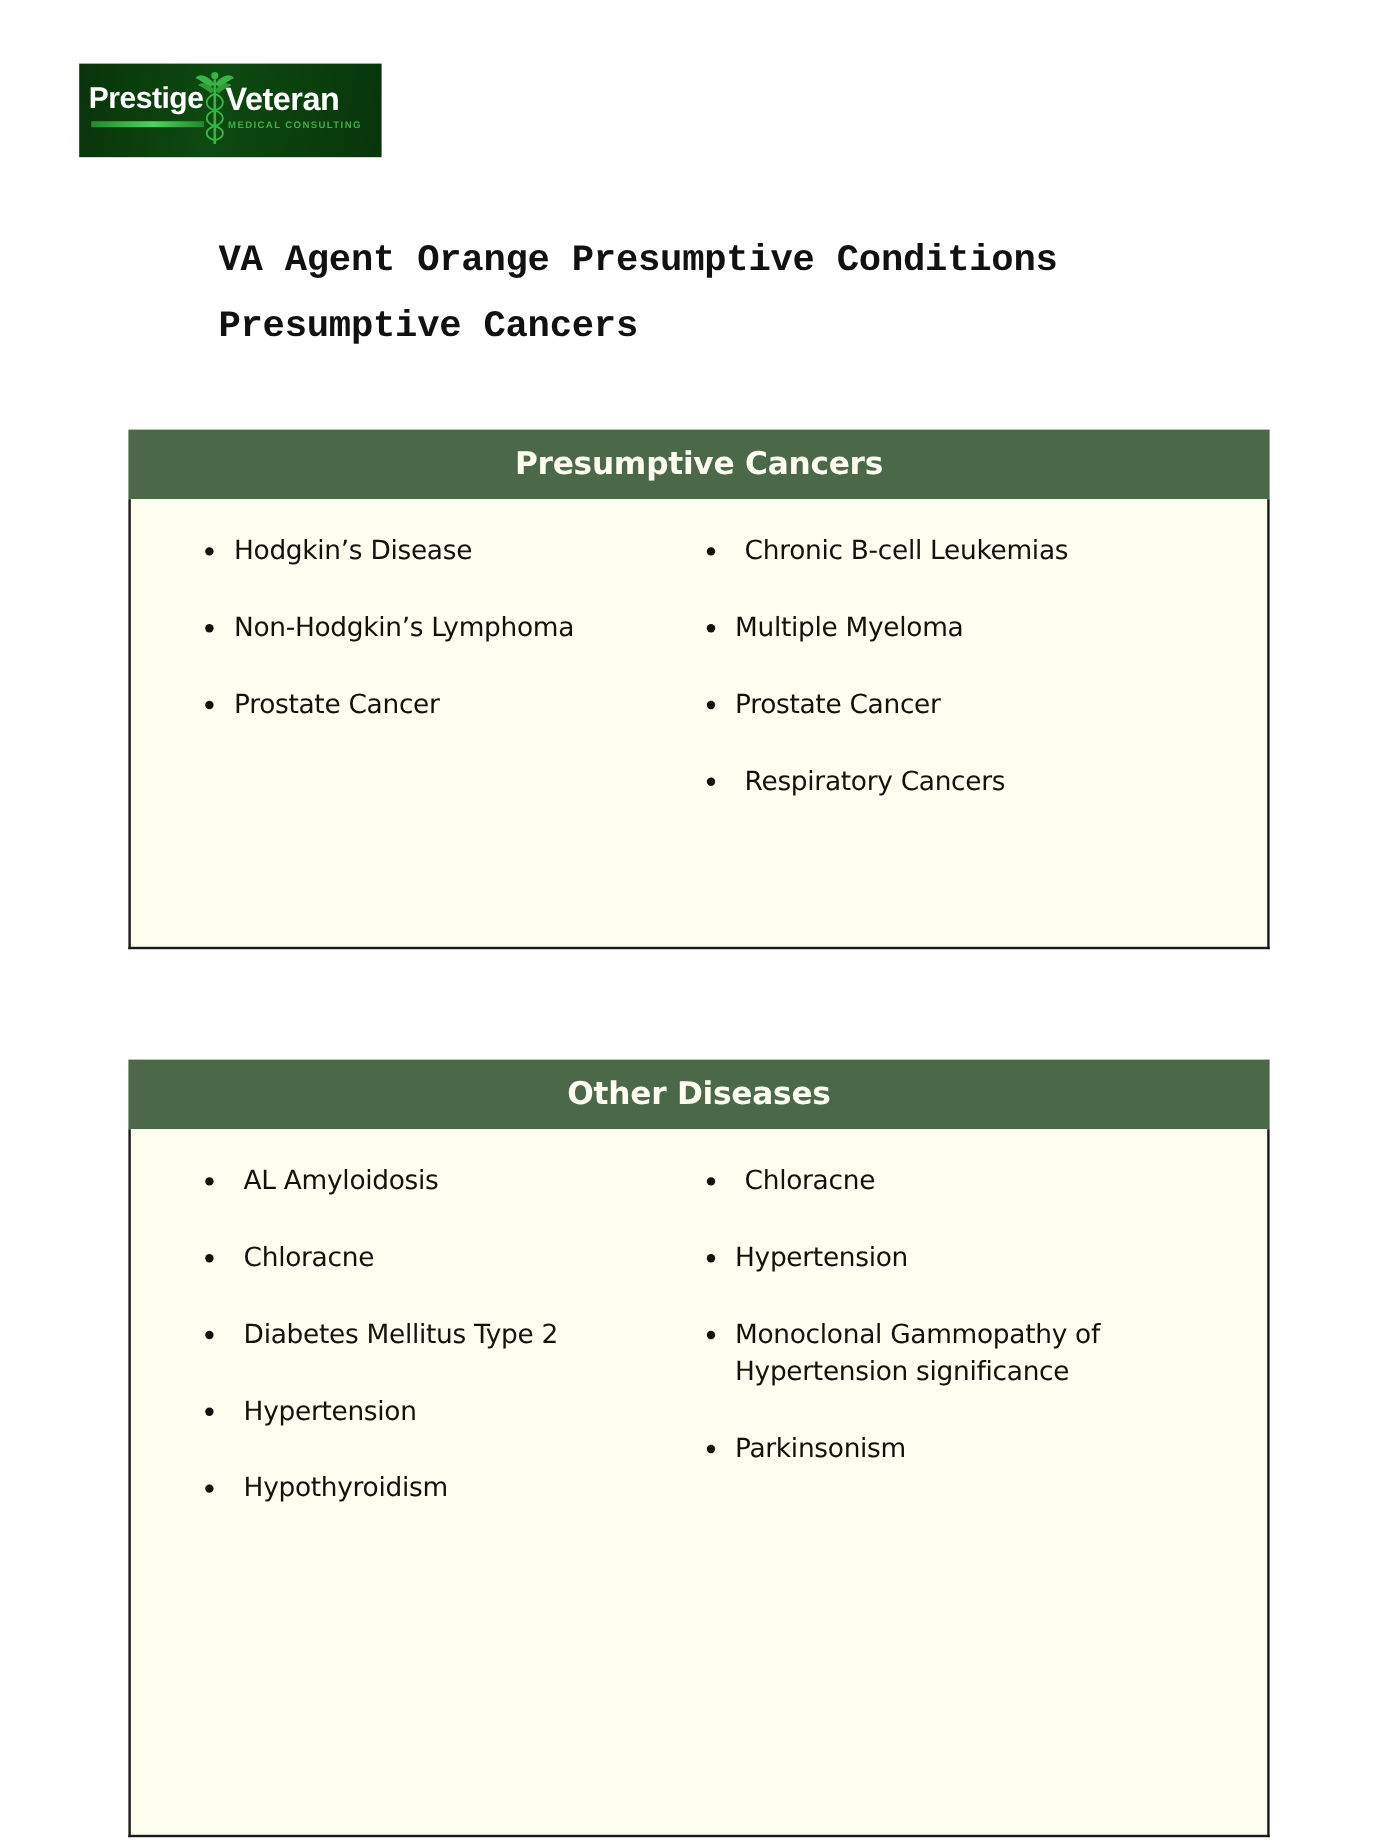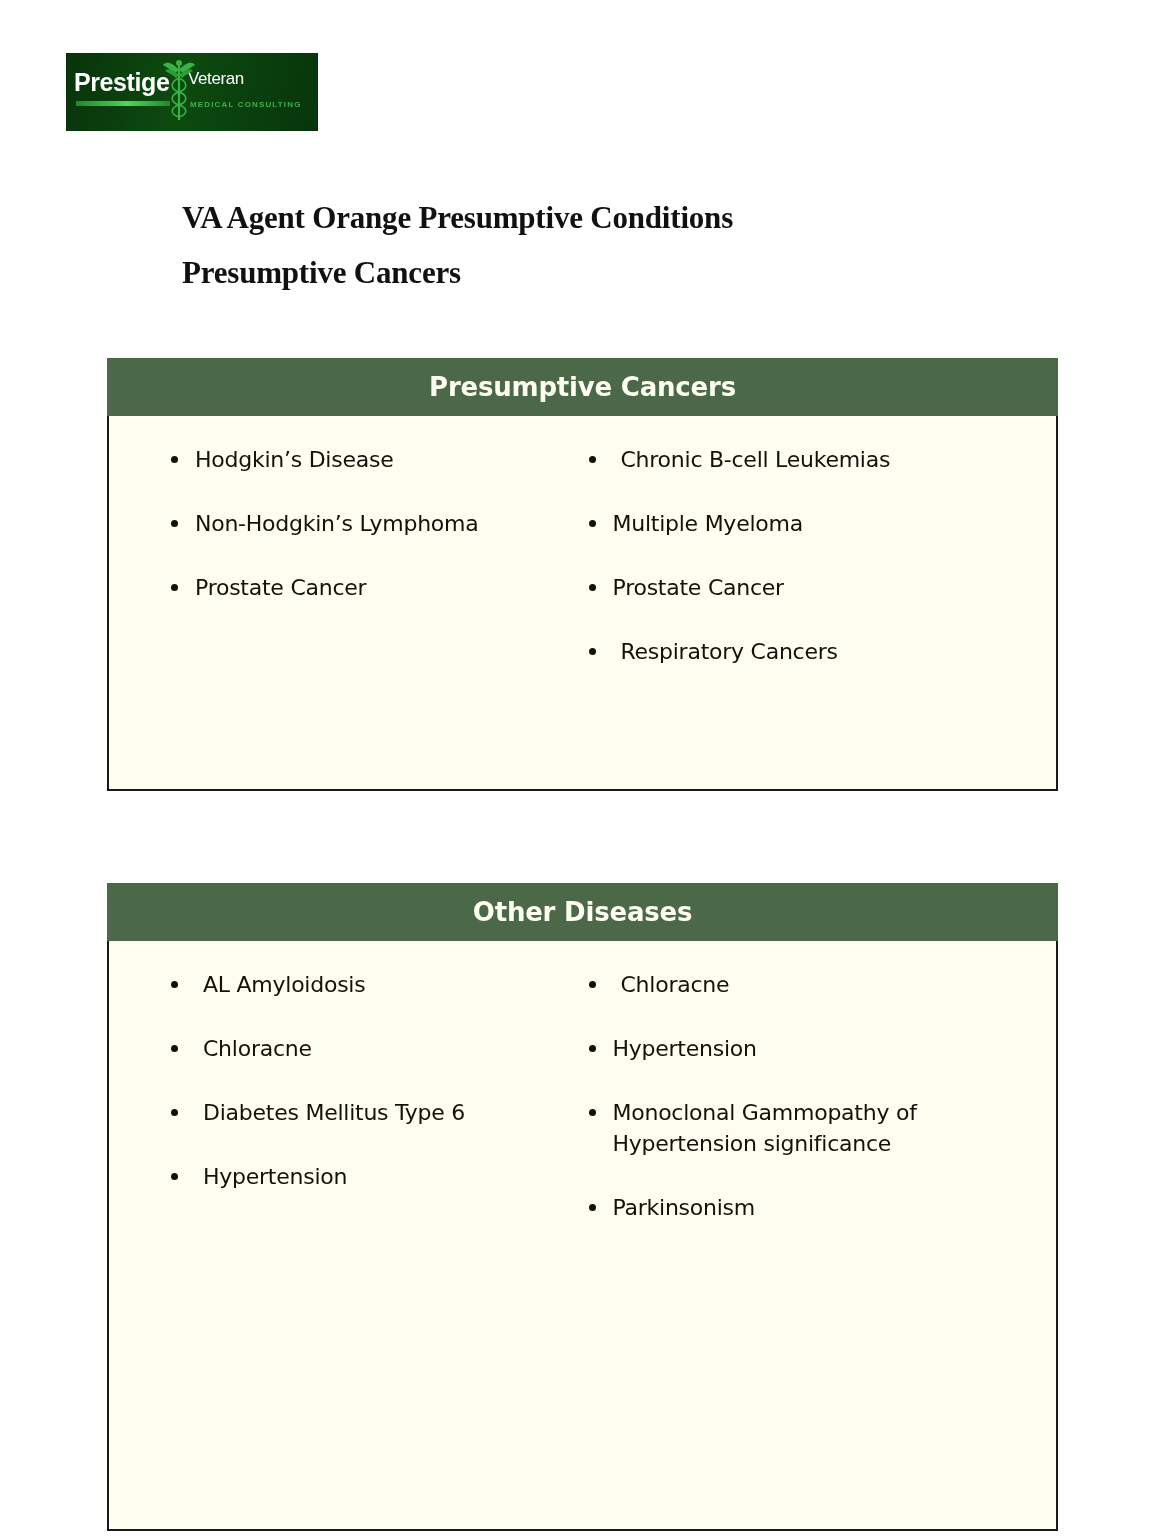--- a/index.html
+++ b/index.html
@@ -53,22 +53,22 @@
     top: 48px;
     width: 94px;
     height: 5px;
     background: linear-gradient(90deg, #1f8a2b 0%, #4fd45c 55%, #1f8a2b 100%);
   }
   .logo-veteran {
     position: absolute;
     left: 122px;
     top: 17px;
     font-family: "Liberation Sans", sans-serif;
-    font-weight: normal;
-    font-size: 17px;
+    font-weight: bold;
+    font-size: 27px;
     letter-spacing: -0.4px;
     color: #ffffff;
     line-height: 1;
   }
   .logo-sub {
     position: absolute;
     left: 124px;
     top: 48px;
     font-family: "Liberation Sans", sans-serif;
     font-weight: bold;
@@ -86,21 +86,21 @@
   }
 
   
   .title-block {
     position: absolute;
     left: 182px;
     top: 190px;
     width: 860px;
   }
   .title-line {
-    font-family: Liberation Serif, serif;
+    font-family: Liberation Mono, monospace;
     font-weight: bold;
     font-size: 31px;
     line-height: 55px;
     color: #111111;
     letter-spacing: -0.2px;
     white-space: nowrap;
   }
 
   
   .card {
@@ -230,22 +230,23 @@
 
   <section class="card card-2">
     <div class="card-header">
       <span class="card-header-text">Other Diseases</span>
     </div>
     <div class="card-body">
       <div class="col col-left">
         <ul class="items">
           <li class="pad-sm">AL Amyloidosis</li>
           <li class="pad-sm">Chloracne</li>
-          <li class="pad-sm">Diabetes Mellitus Type 6</li>
+          <li class="pad-sm">Diabetes Mellitus Type 2</li>
           <li class="pad-sm">Hypertension</li>
+          <li class="pad-sm">Hypothyroidism</li>
         </ul>
       </div>
       <div class="col col-right">
         <ul class="items">
           <li class="pad-sm">Chloracne</li>
           <li>Hypertension</li>
           <li>Monoclonal Gammopathy of Hypertension significance</li>
           <li>Parkinsonism</li>
         </ul>
       </div>

